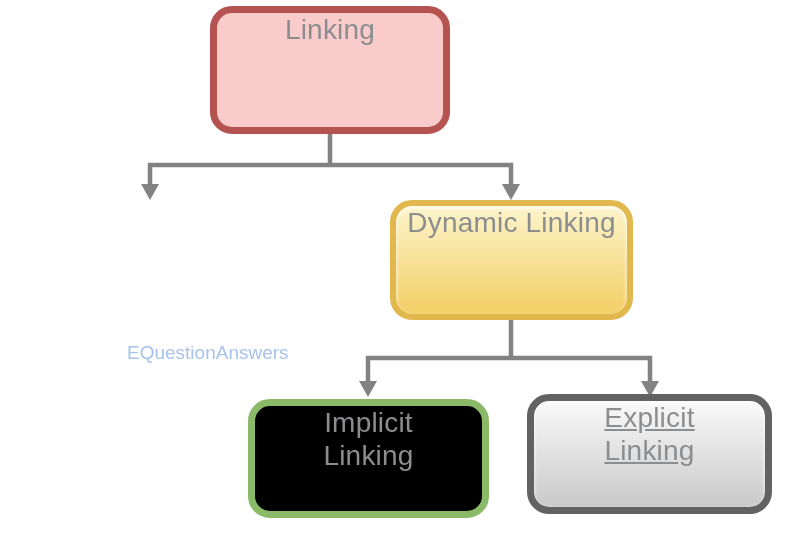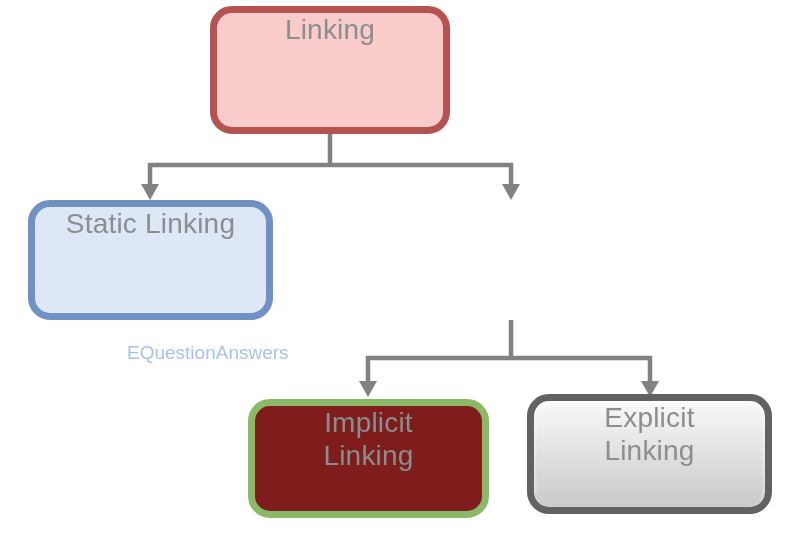--- a/index.html
+++ b/index.html
@@ -55,30 +55,30 @@
 
     <path class="conn" d="M511 320 L511 360 M368 383 L368 358 L650 358 L650 383" fill="none" stroke-width="4.5" stroke="#828282"></path>
     <polygon class="conn-head" points="359,381 377,381 368,397" fill="#828282"></polygon>
     <polygon class="conn-head" points="641,381 659,381 650,397" fill="#828282"></polygon>
   </svg>
 
   <div class="node node-linking" style="border-color: rgb(180, 83, 79); background: rgb(249, 204, 203);">
     <span class="node-label" style="color: rgb(139, 141, 143);">Linking</span>
   </div>
 
-  <div class="node node-static" style="border-color: rgb(113, 145, 196); background: rgb(221, 231, 245);">
-    <span class="node-label" style="color: rgb(139, 141, 143);">Static Linking</span>
+
+  <div class="node node-dynamic" style="border-color: rgb(224, 184, 77); background: linear-gradient(rgb(253, 244, 203) 0%, rgb(242, 207, 101) 100%);">
+    <span class="node-label" style="color: rgb(139, 141, 143);">Dynamic Linking</span>
   </div>
 
-
-  <div class="node node-implicit" style="border-color: rgb(138, 186, 104); background: #7f1d1d;">
+  <div class="node node-implicit" style="border-color: rgb(138, 186, 104); background: #000000;">
     <span class="node-label" style="color: rgb(139, 141, 143);">Implicit
 Linking</span>
   </div>
 
   <div class="node node-explicit" style="border-color: rgb(98, 98, 98); background: linear-gradient(rgb(249, 249, 249) 0%, rgb(201, 201, 201) 100%);">
-    <span class="node-label" style="color: rgb(139, 141, 143);">Explicit
+    <span class="node-label" style="color: rgb(139, 141, 143); text-decoration: underline;">Explicit
 Linking</span>
   </div>
 
   <div class="watermark" style="color: rgb(167, 195, 236);">EQuestionAnswers</div>
 
 </div>
 
 </body></html>

